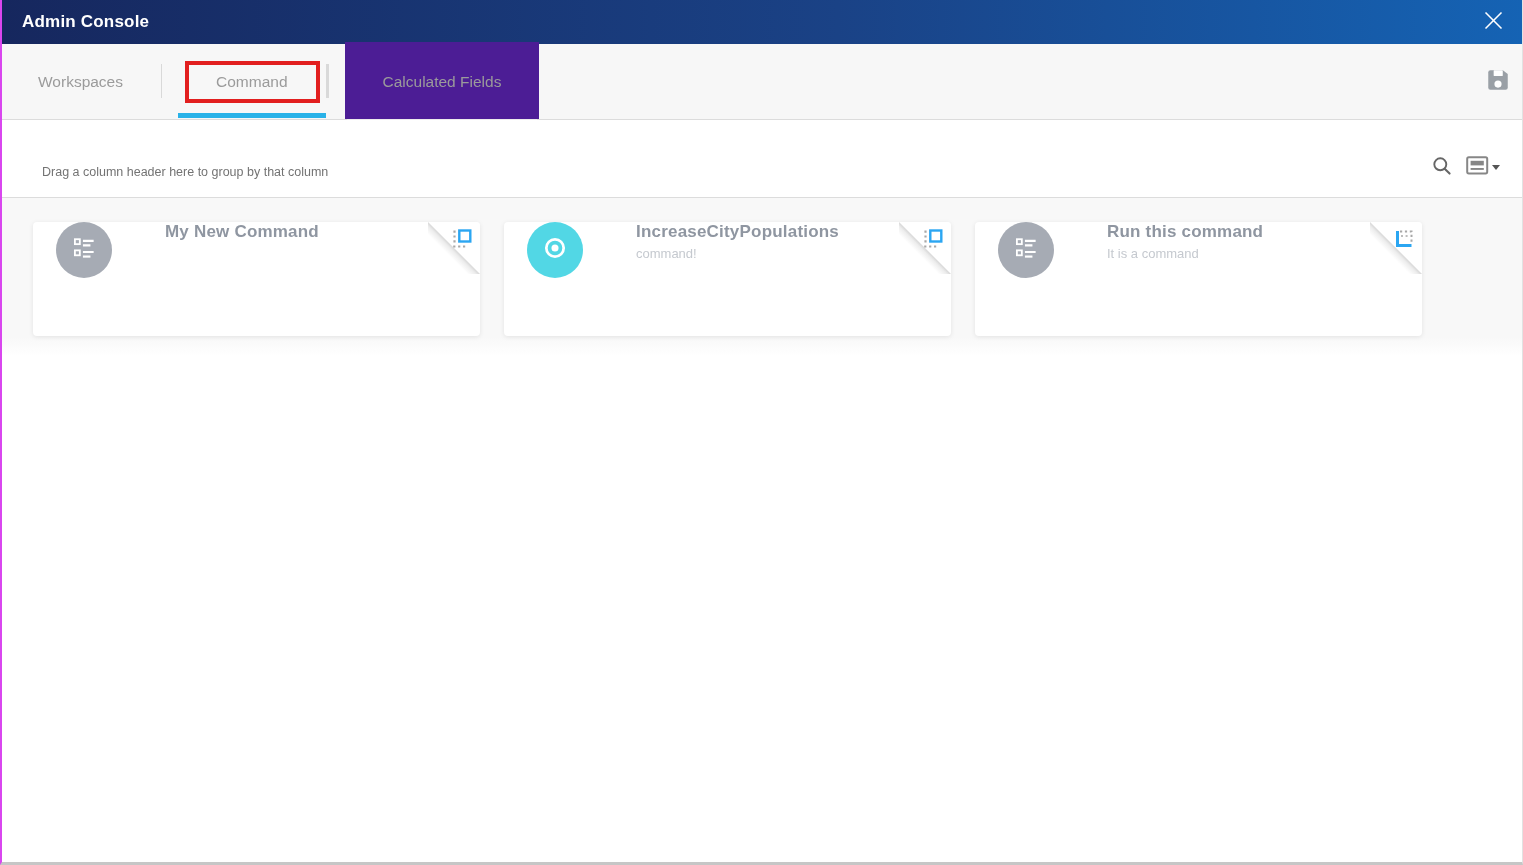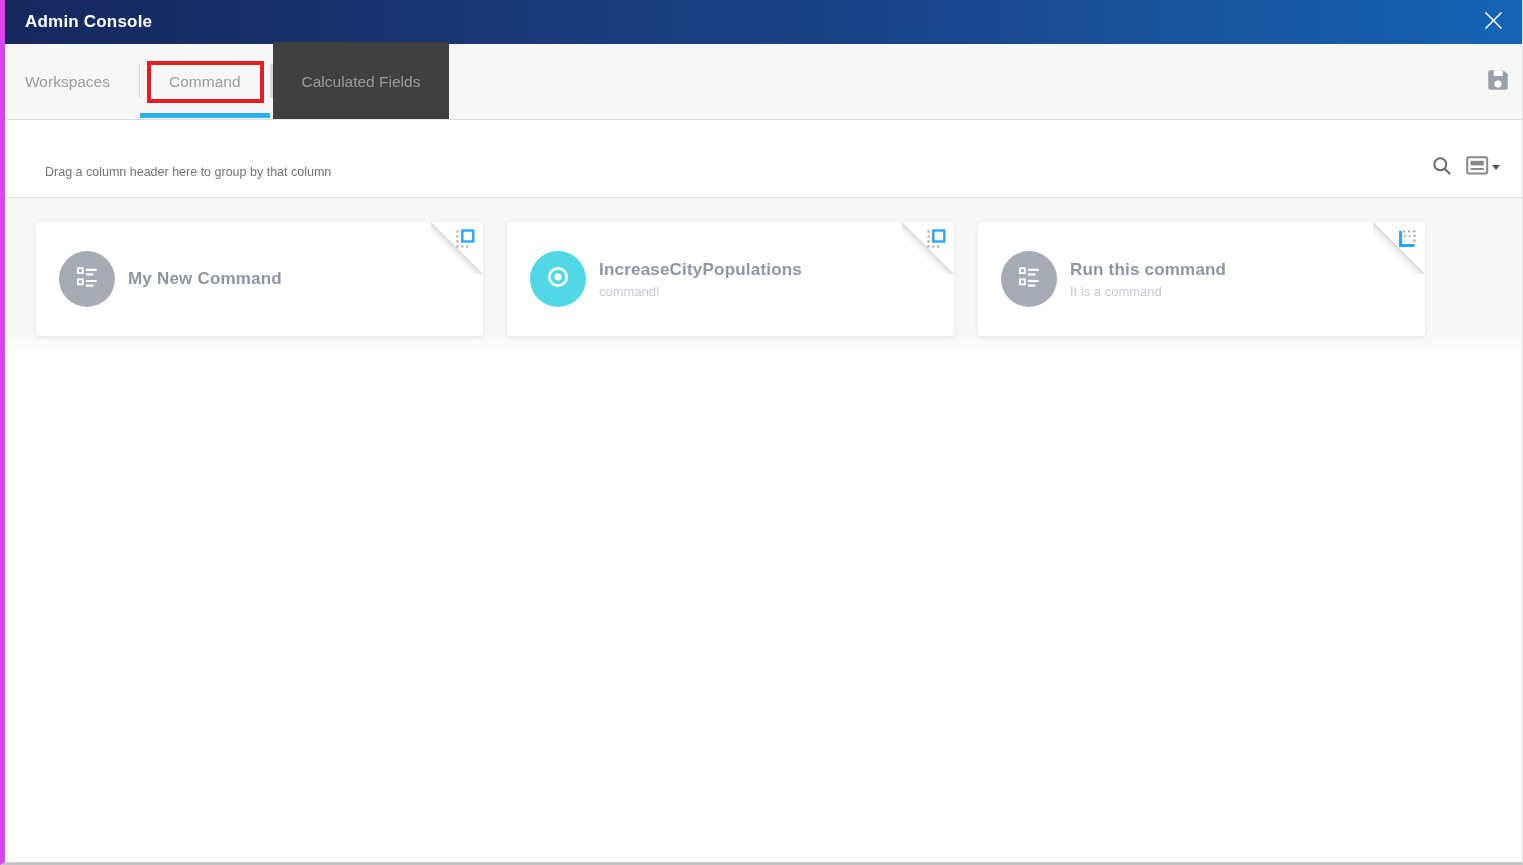--- a/index.html
+++ b/index.html
@@ -2,21 +2,21 @@
 <html><head>
 <meta charset="utf-8">
 <style>
   * { margin: 0; padding: 0; box-sizing: border-box; }
   html, body { background: #ffffff; }
   body { font-family: "Liberation Sans", sans-serif; }
 
   .window {
     width: 1523px; height: 865px;
     display: flex; flex-direction: column;
-    border-left: 5px solid #d946ef;
+    border-left: 2px solid #d946ef;
     border-right: 1px solid #e2e2e2;
     border-bottom: 3px solid #c6c6c6;
     background: #ffffff;
     position: relative;
     overflow: hidden;
   }
 
   
   .titlebar {
     height: 44px; flex: 0 0 44px;
@@ -38,41 +38,41 @@
     height: 76px; flex: 0 0 76px;
     background: #f7f7f7;
     border-bottom: 1px solid #dcdcdc;
     display: flex; align-items: stretch;
     padding-left: 0;
     position: relative;
   }
   .tab {
     position: relative;
     display: flex; align-items: center;
-    padding: 0 29px;
+    padding: 0 38px;
     font-size: 15.5px; color: #9b9b9b;
-    cursor: pointer; white-space: nowrap;
+    cursor: pointer; white-space: nowrap; margin-left: 16px;
   }
   .tab:first-child { padding-left: 20px; }
   .tab-sep {
     width: 1px; background: #d9d9d9;
     margin: 20px 0 21px 0;
   }
   .tab--active::after {
     content: ""; position: absolute;
     left: 0; right: 0; bottom: 1px; height: 5px;
     background: #29b2e8;
   }
   .tab .annotation-box {
     position: absolute;
     left: 7px; right: 6px; top: 17px; bottom: 16px;
     border: 4px solid #e21f1f;
     pointer-events: none;
   }
-  .tab--raised { background: #404040; margin-top: -2px; padding-top: 2px; }
+  .tab--raised { background: #4c1d95; margin-top: -2px; padding-top: 2px; }
   .tab--raised::after {
     content: ""; position: absolute;
     left: 2px; right: 2px; bottom: -1px; height: 1px;
     background: #ececec;
   }
   .save-btn {
     margin-left: auto; margin-right: 7px;
     align-self: center;
     width: 34px; height: 34px;
     display: flex; align-items: center; justify-content: center;
@@ -101,23 +101,24 @@
     background: linear-gradient(#f8f8f8 0%, #f8f8f8 88%, #ffffff 100%);
     display: flex; align-items: flex-start; gap: 24px;
     padding: 24px 0 0 31px;
   }
   .card {
     width: 447px; height: 114px;
     background: #ffffff;
     border-radius: 4px;
     box-shadow: 0 1px 5px rgba(0,0,0,0.09);
     position: relative; overflow: hidden;
-    display: flex; align-items: center;
+    display: flex; 
     padding-left: 23px;
     cursor: pointer;
+    gap: 40px;
   }
   .card-fold {
     position: absolute; top: 0; right: 0;
     width: 52px; height: 52px;
     background: linear-gradient(45deg,
       #ffffff 0%, #ffffff 38%, #ededed 46%, #d9d9d9 49.5%,
       #ffffff 50.5%, #ffffff 100%);
   }
   .card-corner-icon {
     position: absolute; top: 7px; right: 8px;

